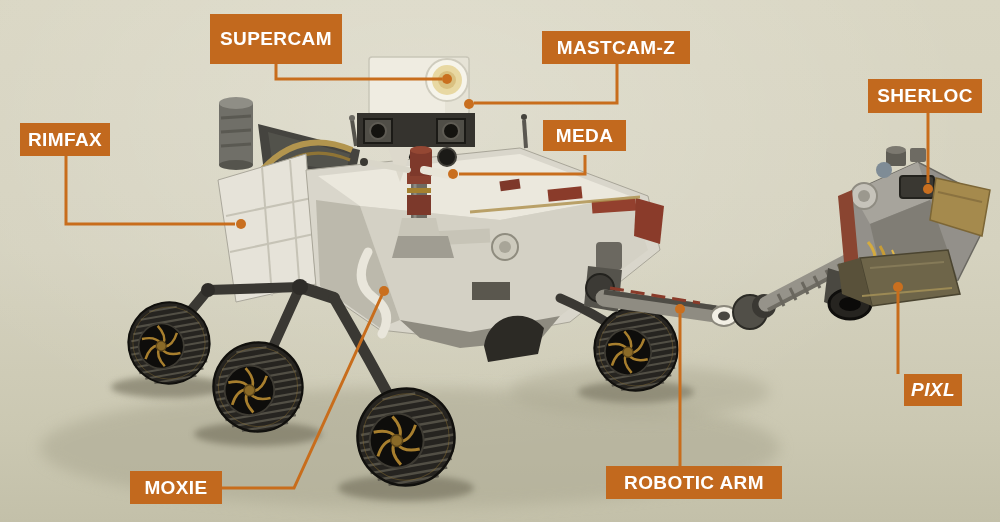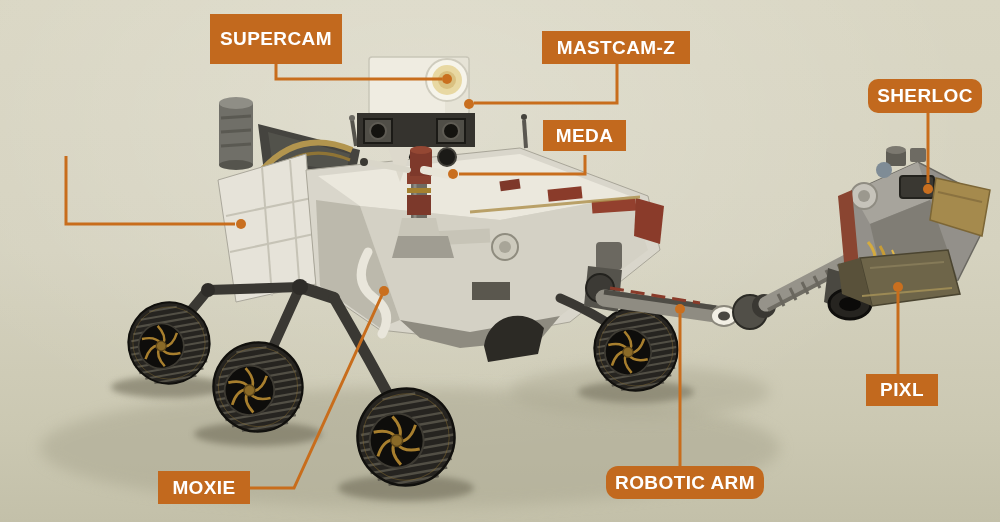--- a/index.html
+++ b/index.html
@@ -237,18 +237,19 @@
     <circle cx="928" cy="189" r="5"></circle>
     <circle cx="241" cy="224" r="5"></circle>
     <circle cx="453" cy="174" r="5"></circle>
     <circle cx="384" cy="291" r="5"></circle>
     <circle cx="680" cy="309" r="5"></circle>
     <circle cx="898" cy="287" r="5"></circle>
   </svg>
 
   <div class="callout" style="left:210px;top:14px;width:132px;height:50px;">SUPERCAM</div>
   <div class="callout" style="left:542px;top:31px;width:148px;height:33px;">MASTCAM-Z</div>
-  <div class="callout" style="left:868px;top:79px;width:114px;height:34px;border-radius:10px;">SHERLOC</div>
+  <div class="callout" style="left:868px;top:79px;width:114px;height:34px;">SHERLOC</div>
+  <div class="callout" style="left:20px;top:123px;width:90px;height:33px;">RIMFAX</div>
   <div class="callout" style="left:543px;top:120px;width:83px;height:31px;">MEDA</div>
-  <div class="callout" style="left:130px;top:471px;width:92px;height:33px;margin-left:28px;">MOXIE</div>
-  <div class="callout" style="left:606px;top:466px;width:158px;height:33px;border-radius:12px;">ROBOTIC ARM</div>
-  <div class="callout" style="left:866px;top:374px;width:72px;height:32px;">PIXL</div>
+  <div class="callout" style="left:130px;top:471px;width:92px;height:33px;">MOXIE</div>
+  <div class="callout" style="left:606px;top:466px;width:176px;height:33px;">ROBOTIC ARM</div>
+  <div class="callout" style="left:904px;top:374px;width:58px;height:32px;font-style:italic;">PIXL</div>
 </div>
 
 </body></html>

